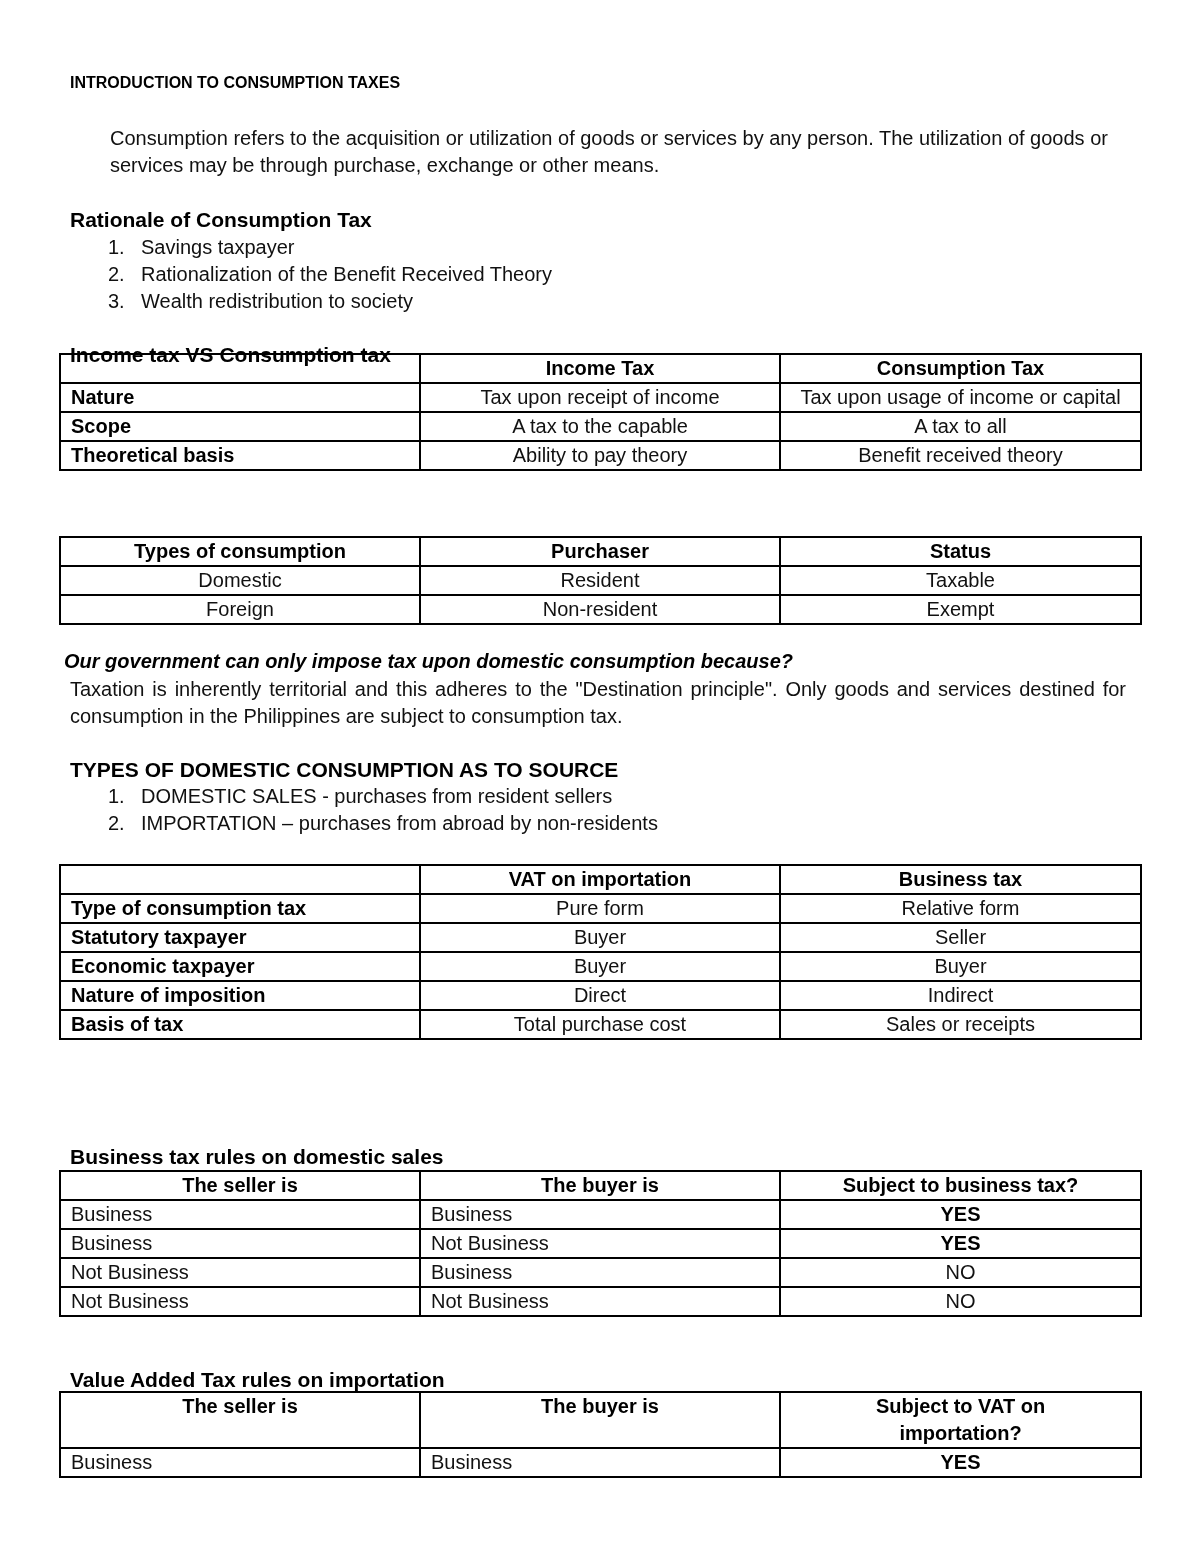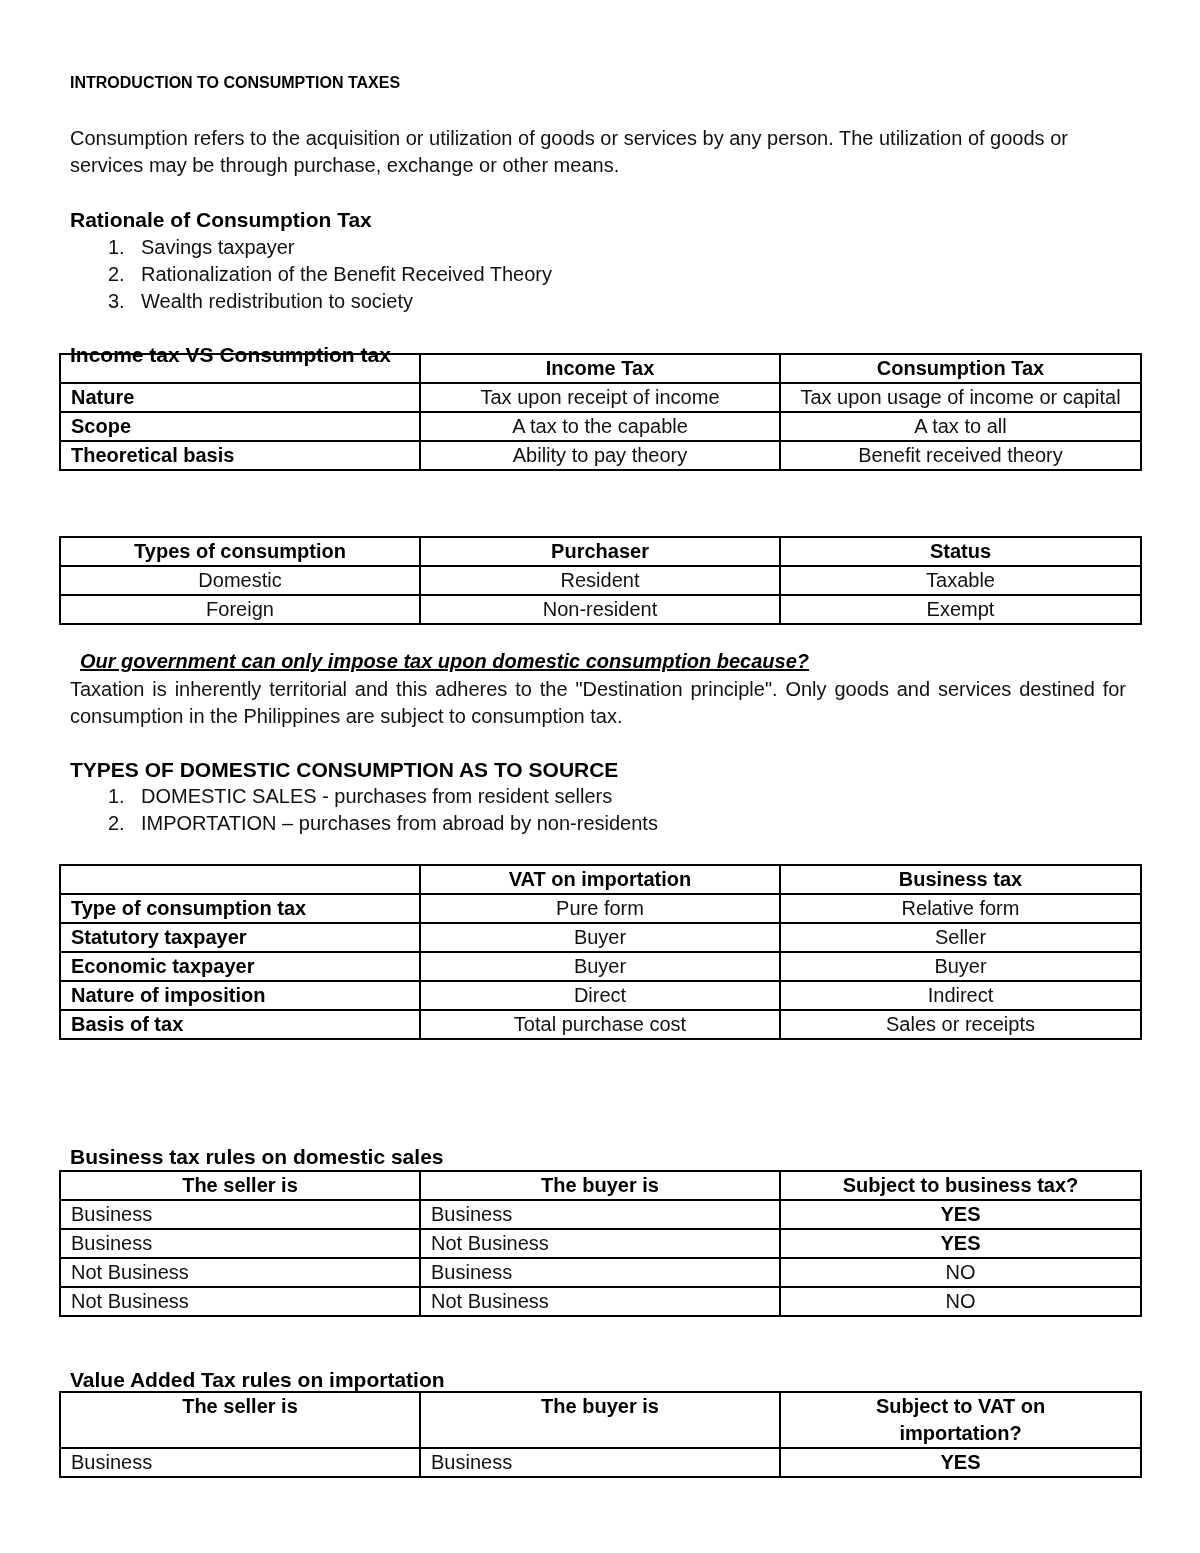--- a/index.html
+++ b/index.html
@@ -23,29 +23,29 @@
   table.doc td, table.doc th {
     border: 2px solid #000; padding: 0 10px; line-height: 27px;
     vertical-align: top; font-weight: normal; color: #111;
   }
   table.doc col.c1 { width: 360px; }
   table.doc col.c2 { width: 360px; }
   table.doc col.c3 { width: 361px; }
   .b { font-weight: bold !important; color: #000 !important; }
   .c { text-align: center; }
   .l { text-align: left; }
-  .italic-q { left: 80px; top: 650px; font-weight: bold; font-style: italic; font-size: 20px; text-decoration: underline; }
+  .italic-q { left: 64px; top: 650px; font-weight: bold; font-style: italic; font-size: 20px; }
   .justify { text-align: justify; text-align-last: left; }
 </style>
 </head>
 <body>
 
 <div class="abs h-main">INTRODUCTION TO CONSUMPTION TAXES</div>
 
-<div class="abs para" style="top:125px;">Consumption refers to the acquisition or utilization of goods or services by any person. The utilization of goods or services may be through purchase, exchange or other means.</div>
+<div class="abs para" style="top:125px;margin-left:40px;">Consumption refers to the acquisition or utilization of goods or services by any person. The utilization of goods or services may be through purchase, exchange or other means.</div>
 
 <div class="abs sub" style="top:208px;">Rationale of Consumption Tax</div>
 <ul class="abs list" style="top:234px;">
   <li>
       <span class="num">1.</span>
       <span>Savings taxpayer</span>
     </li>
   <li>
       <span class="num">2.</span>
       <span>Rationalization of the Benefit Received Theory</span>

